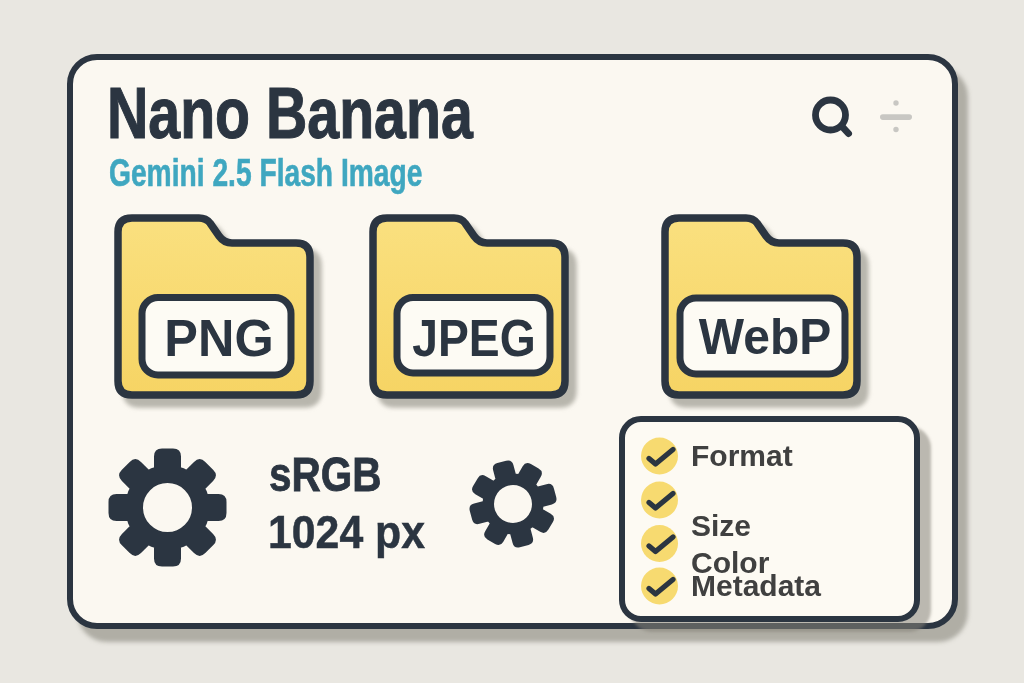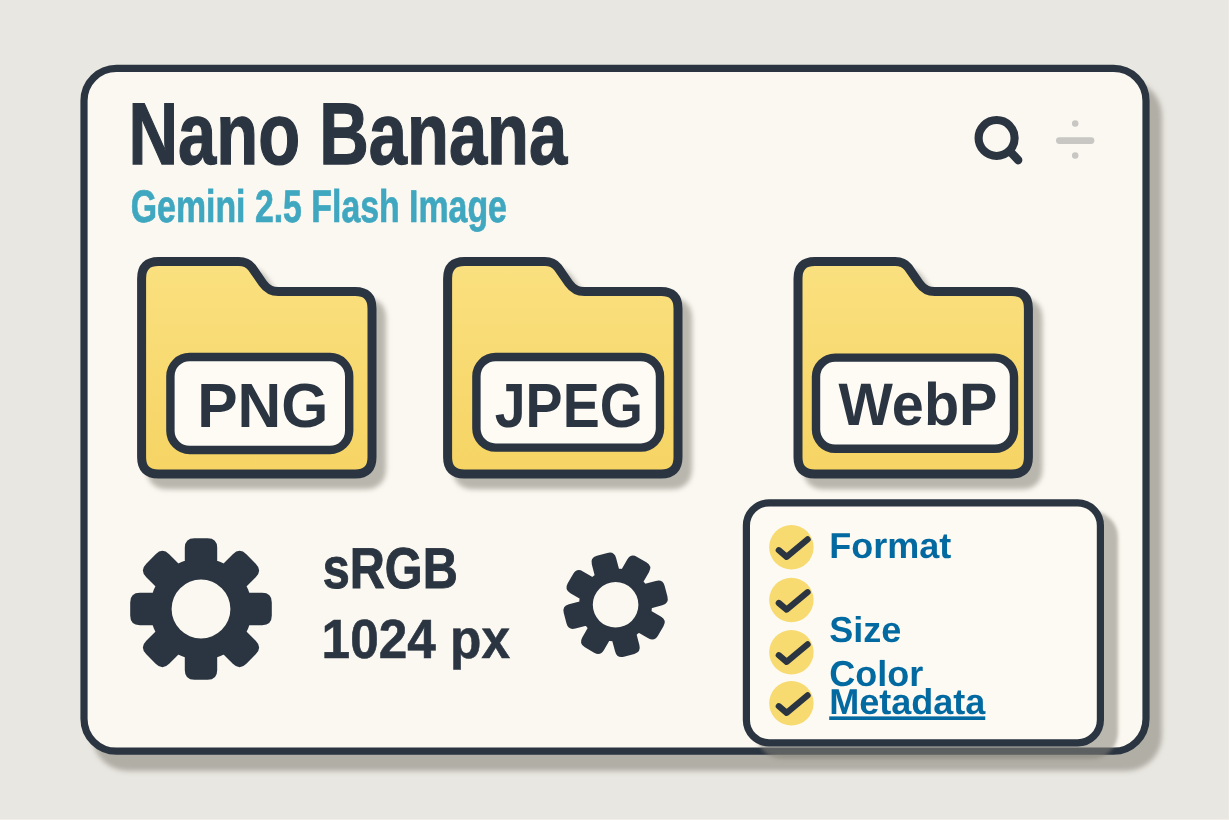--- a/index.html
+++ b/index.html
@@ -12,36 +12,36 @@
          color:#2b3541;line-height:1;-webkit-text-stroke:1.1px #2b3541;transform:scaleX(0.784);transform-origin:left top;white-space:nowrap;}
   .subtitle{position:absolute;left:109px;top:154px;font-size:38px;font-weight:bold;
          color:#3fa7c0;line-height:1;-webkit-text-stroke:0.6px #3fa7c0;transform:scaleX(0.742);transform-origin:left top;white-space:nowrap;}
   .srgb1{position:absolute;left:269px;top:451px;font-size:48px;font-weight:bold;
         color:#2b3541;line-height:1;-webkit-text-stroke:0.8px #2b3541;transform:scaleX(0.843);transform-origin:left top;white-space:nowrap;}
   .srgb2{position:absolute;left:268px;top:509px;font-size:46px;font-weight:bold;
         color:#2b3541;line-height:1;-webkit-text-stroke:0.5px #2b3541;transform:scaleX(0.93);transform-origin:left top;white-space:nowrap;}
   .check-panel{position:absolute;left:619px;top:416px;width:289px;height:194px;
         background:#fdfaf3;border:6px solid #2b3541;border-radius:22px;
         box-shadow:11px 10px 3px rgba(134,132,122,0.55);}
-  .ci{position:absolute;left:691px;font-size:30px;font-weight:bold;color:#0369a1;line-height:1;}
+  .ci{position:absolute;left:691px;font-size:30px;font-weight:bold;color:#404040;line-height:1;}
   svg.overlay{position:absolute;left:0;top:0;width:1024px;height:683px;}
   .fsh{filter:drop-shadow(8px 9px 2px rgba(140,138,128,0.6));}
 </style>
 </head>
 <body>
   <div class="card"></div>
   <div class="title">Nano Banana</div>
   <div class="subtitle">Gemini 2.5 Flash Image</div>
   <div class="srgb1">sRGB</div>
   <div class="srgb2">1024 px</div>
   <div class="check-panel"></div>
   <div class="ci" style="top:441px;">Format</div>
   <div class="ci" style="top:511px;text-align:center;">Size</div>
   <div class="ci" style="top:548px;">Color</div>
-  <div class="ci" style="top:571px;text-decoration:underline;">Metadata</div>
+  <div class="ci" style="top:571px;">Metadata</div>
 
   <svg class="overlay" viewBox="0 0 1024 683">
     <defs>
       <linearGradient id="fy" x1="0" y1="0" x2="0" y2="1">
         <stop offset="0" stop-color="#fae07f"></stop>
         <stop offset="1" stop-color="#f6d464"></stop>
       </linearGradient>
       <g id="folder">
         <path d="M 18 4 H 85 Q 92 4 96 9 L 105 22 Q 110 29 118 29 H 182 Q 196 29 196 43 V 167 Q 196 181 182 181 H 18 Q 4 181 4 167 V 18 Q 4 4 18 4 Z" fill="url(#fy)" stroke="#2b3541" stroke-width="7.5" stroke-linejoin="round"></path>
       </g>

